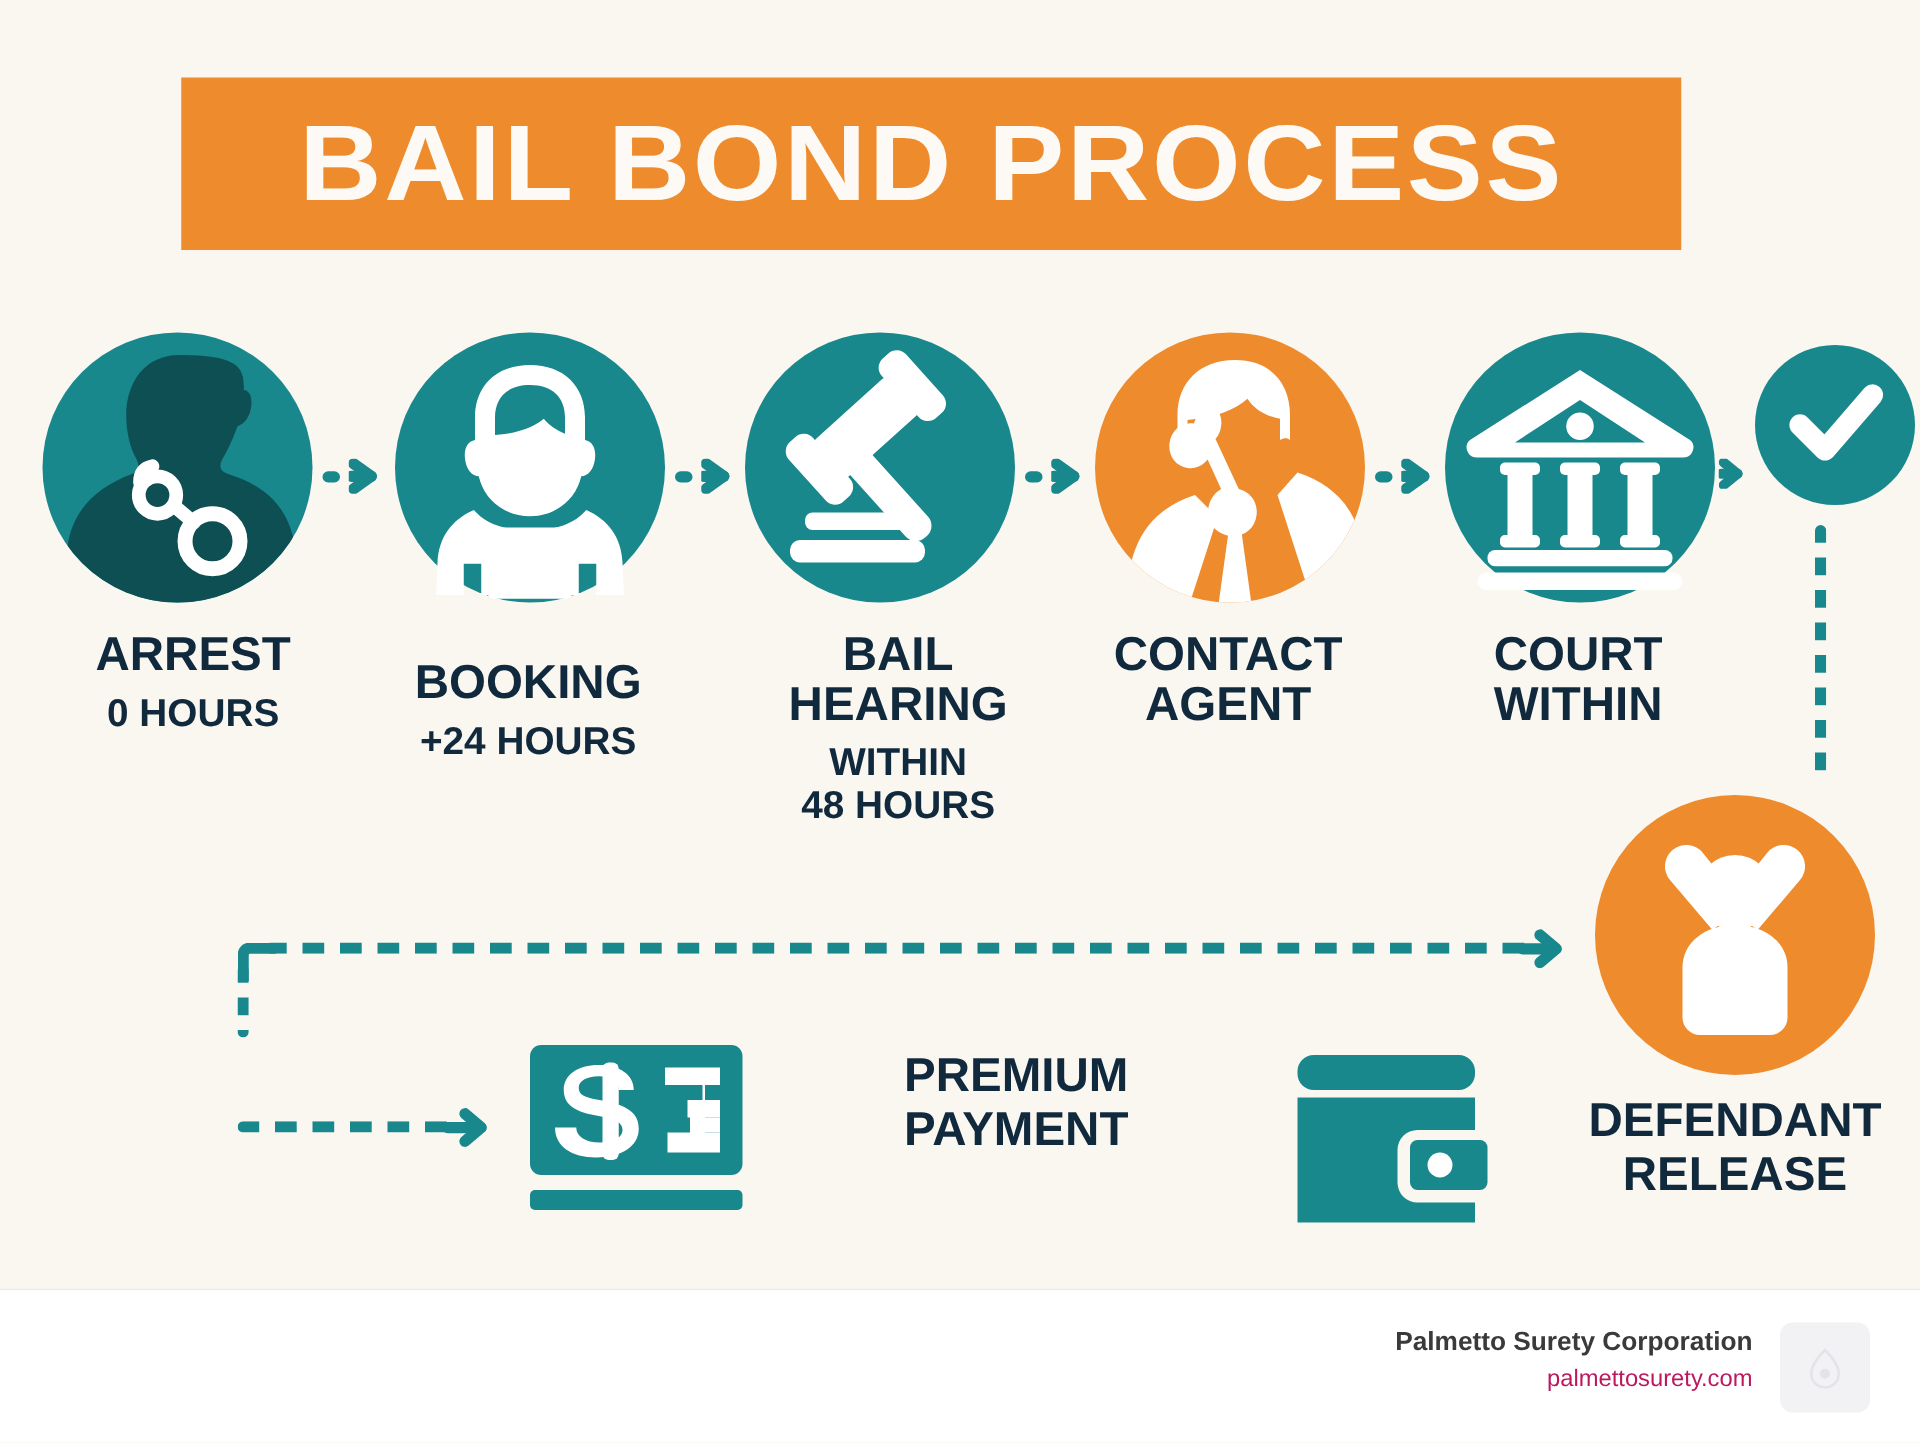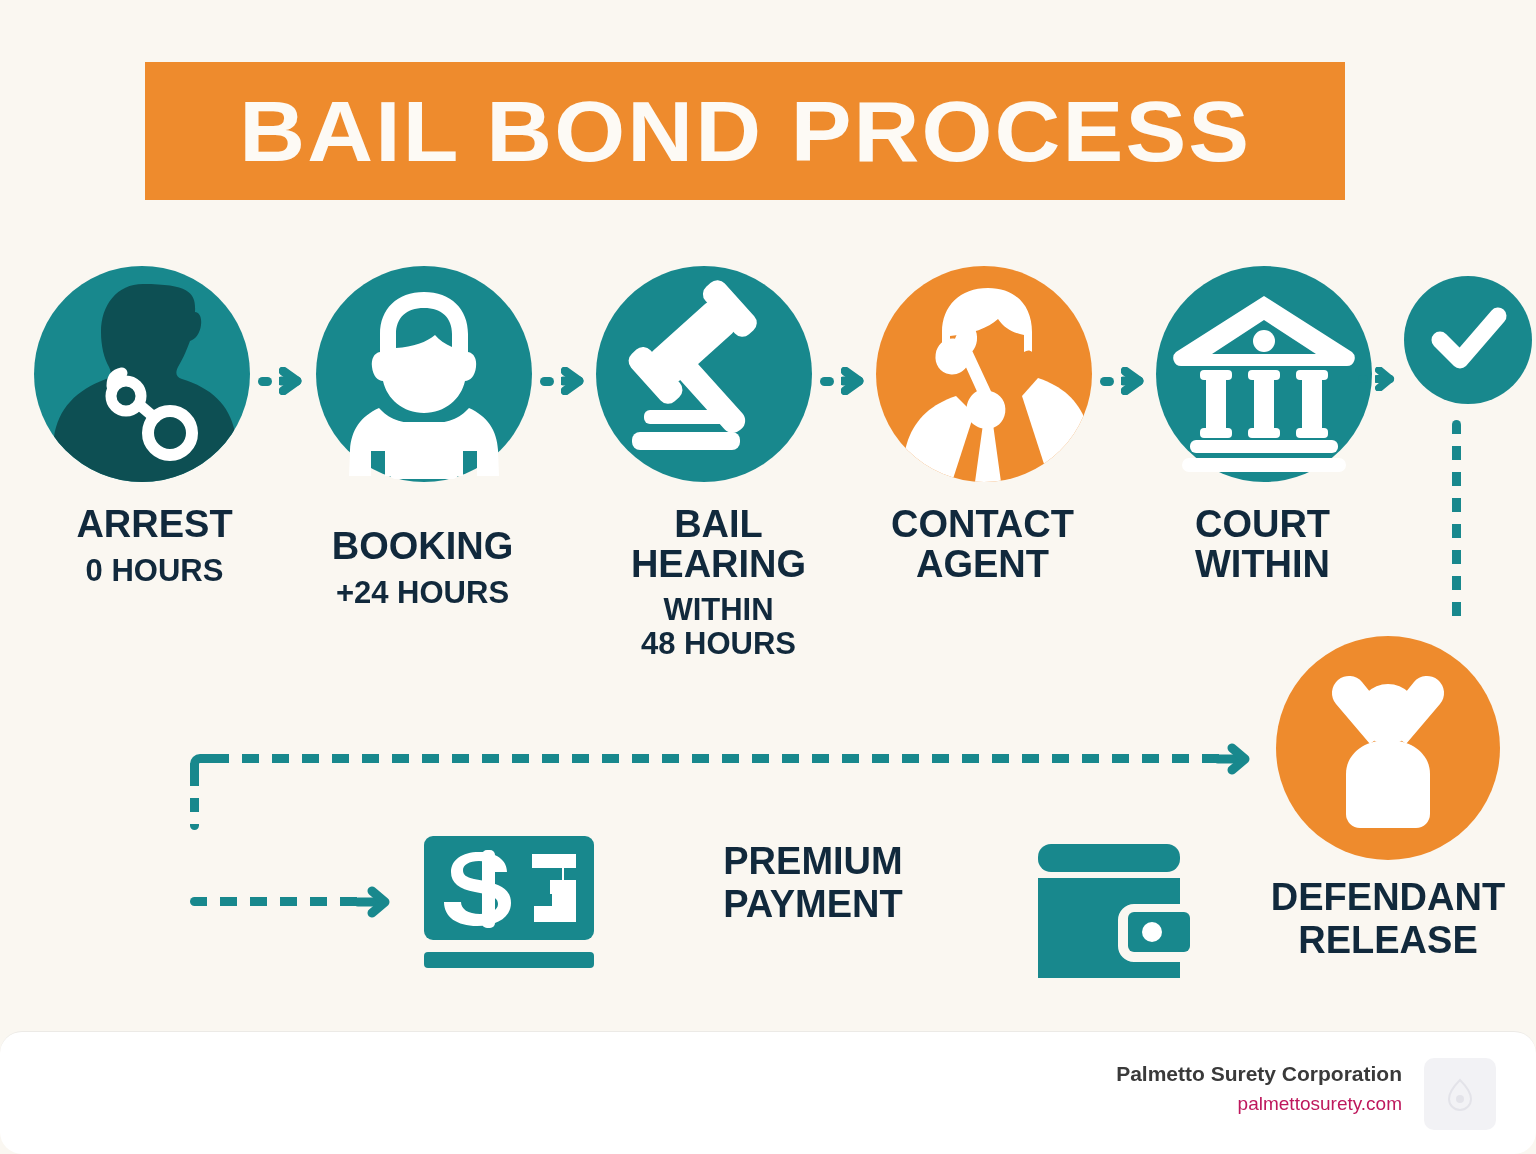--- a/index.html
+++ b/index.html
@@ -55,21 +55,21 @@
 
   .arrowhead{position:absolute;}
 
   
   .pay-label{position:absolute;text-align:center;color:#11293c;
     font-weight:bold;font-size:38px;line-height:1.12;}
 
   
   .footer{
     position:absolute;left:0;right:0;bottom:0;height:122px;
-    background:#ffffff;border-top:1px solid #eceae6;border-radius:22px;
+    background:#ffffff;border-top:1px solid #eceae6;
   }
   .footer-inner{
     position:absolute;right:40px;top:26px;
     display:flex;align-items:flex-start;gap:22px;
   }
   .f-text{text-align:right;}
   .f-name{font-size:21px;font-weight:bold;color:#3a3a3a;line-height:1.5;}
   .f-url{font-size:19px;color:#be185d;line-height:1.5;}
   .f-logo{
     width:72px;height:72px;border-radius:10px;background:#f2f2f5;

